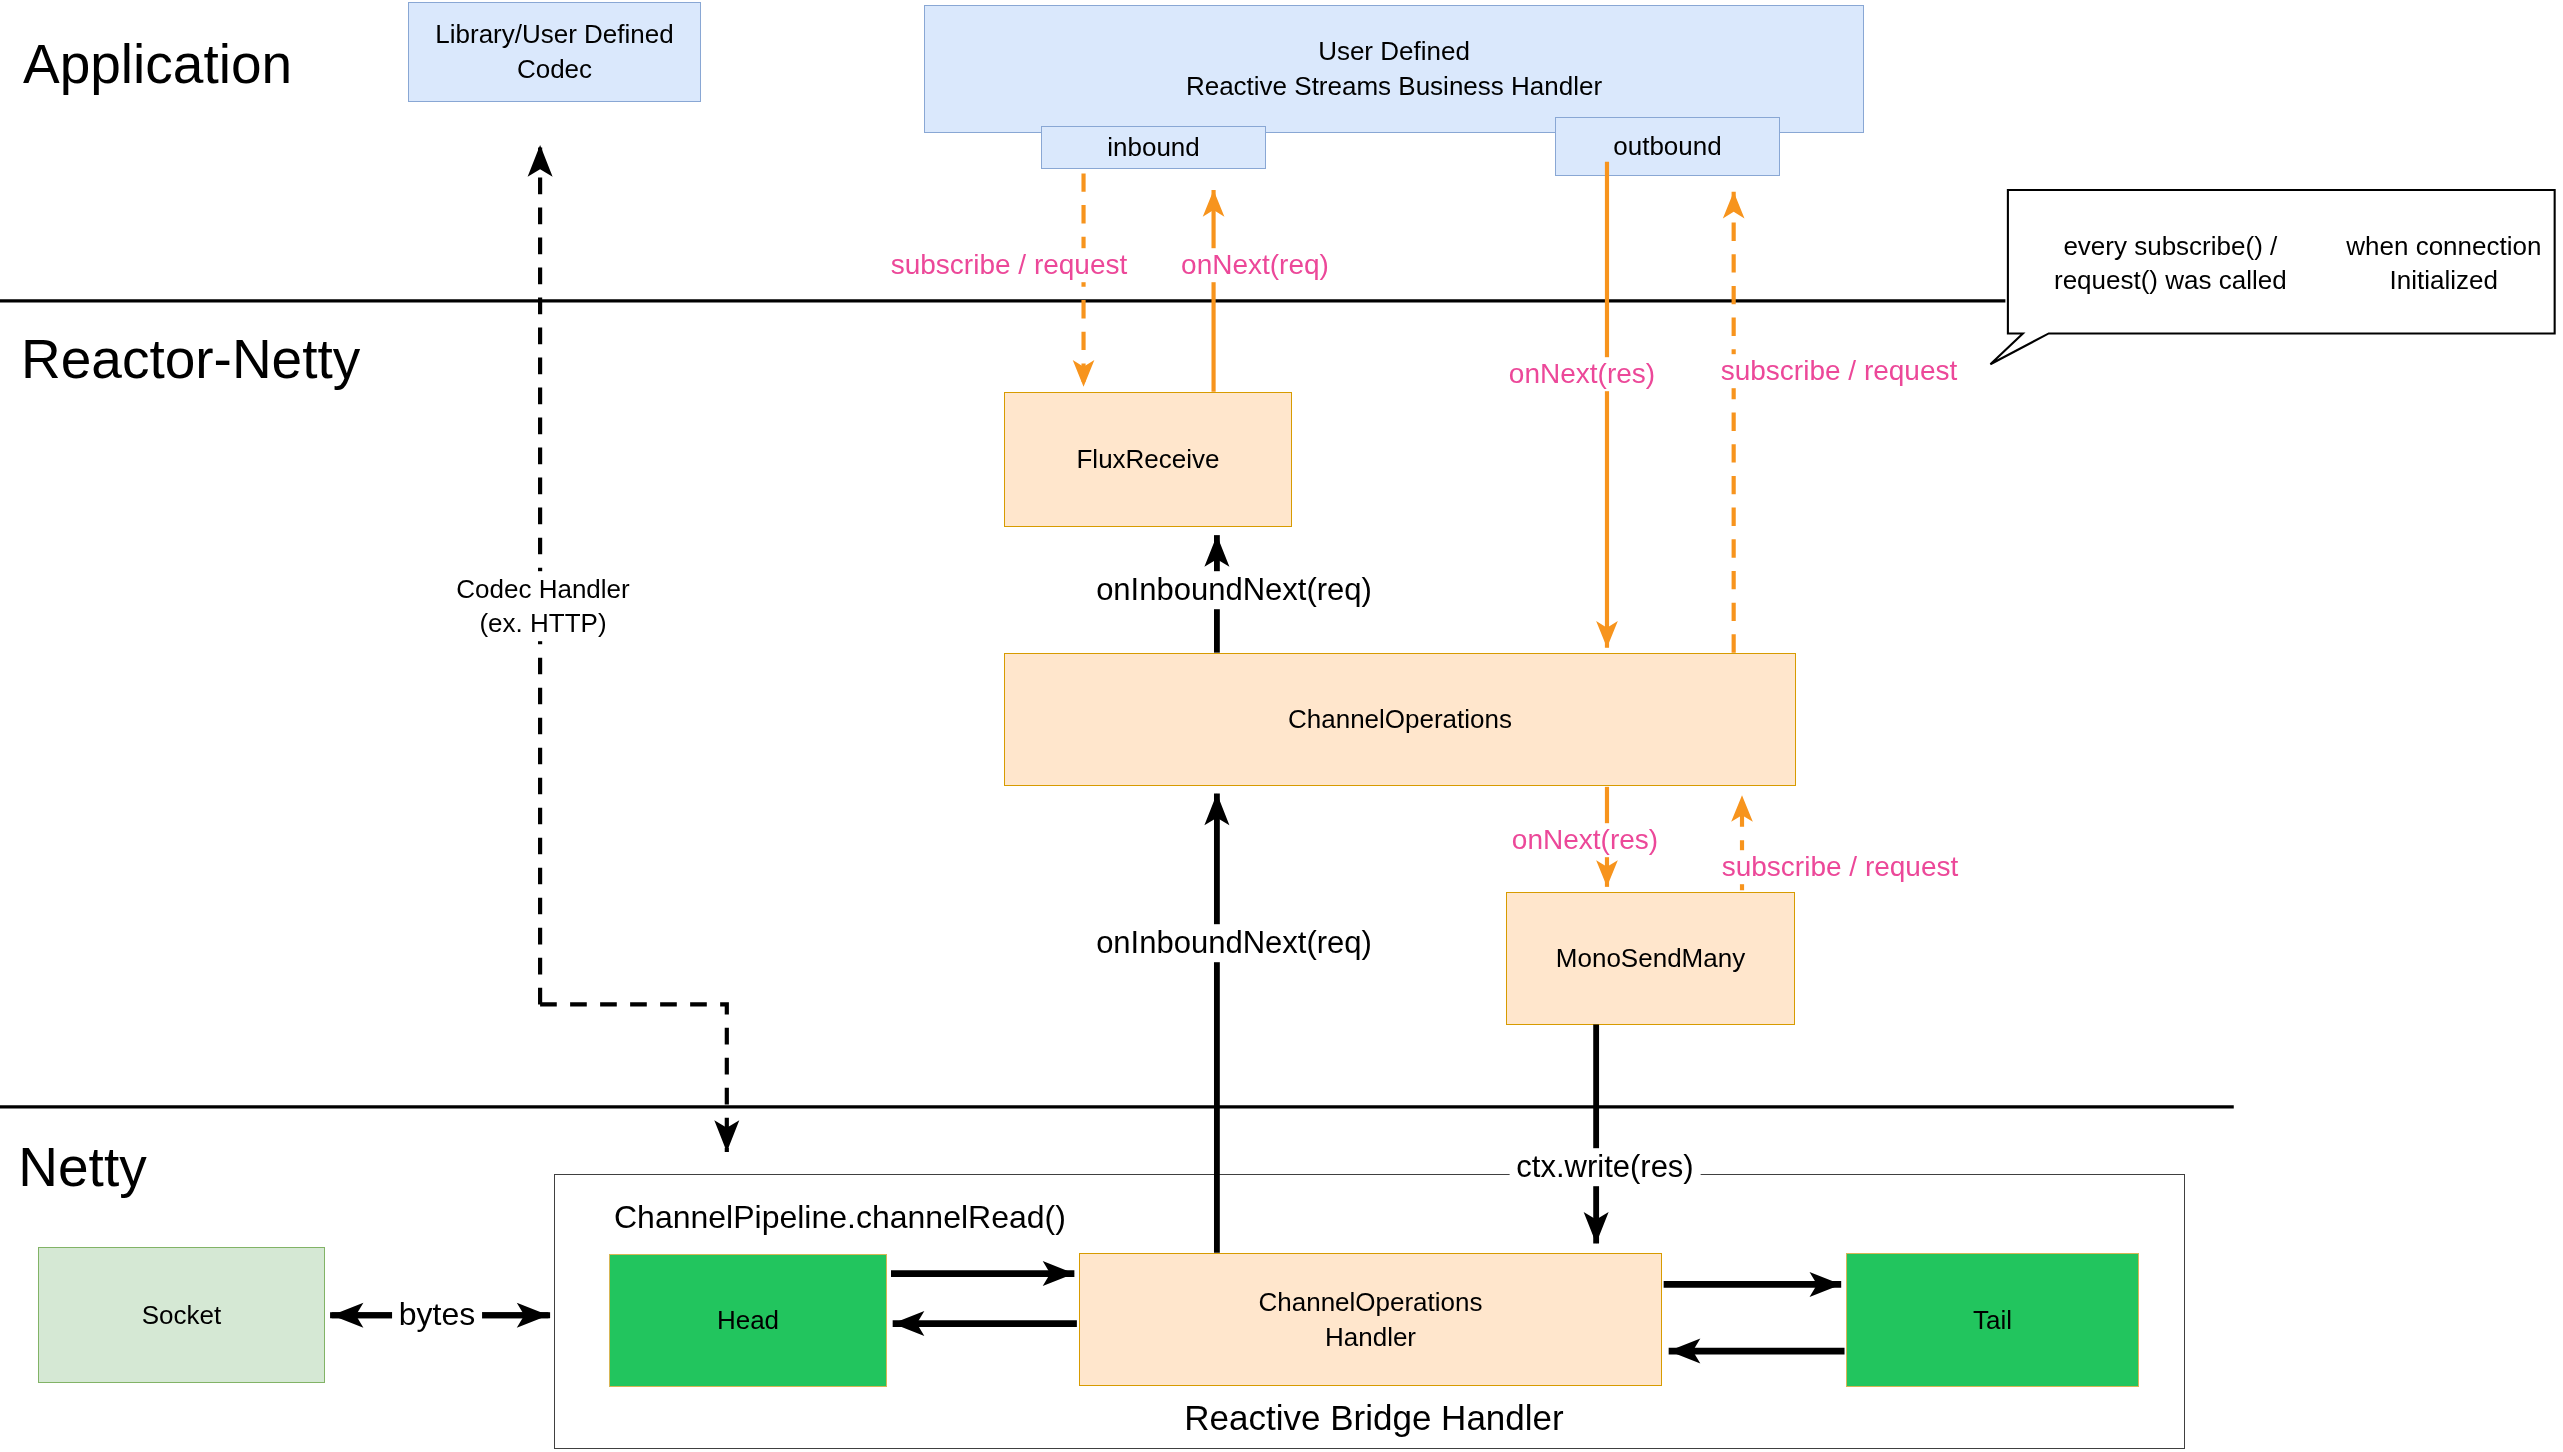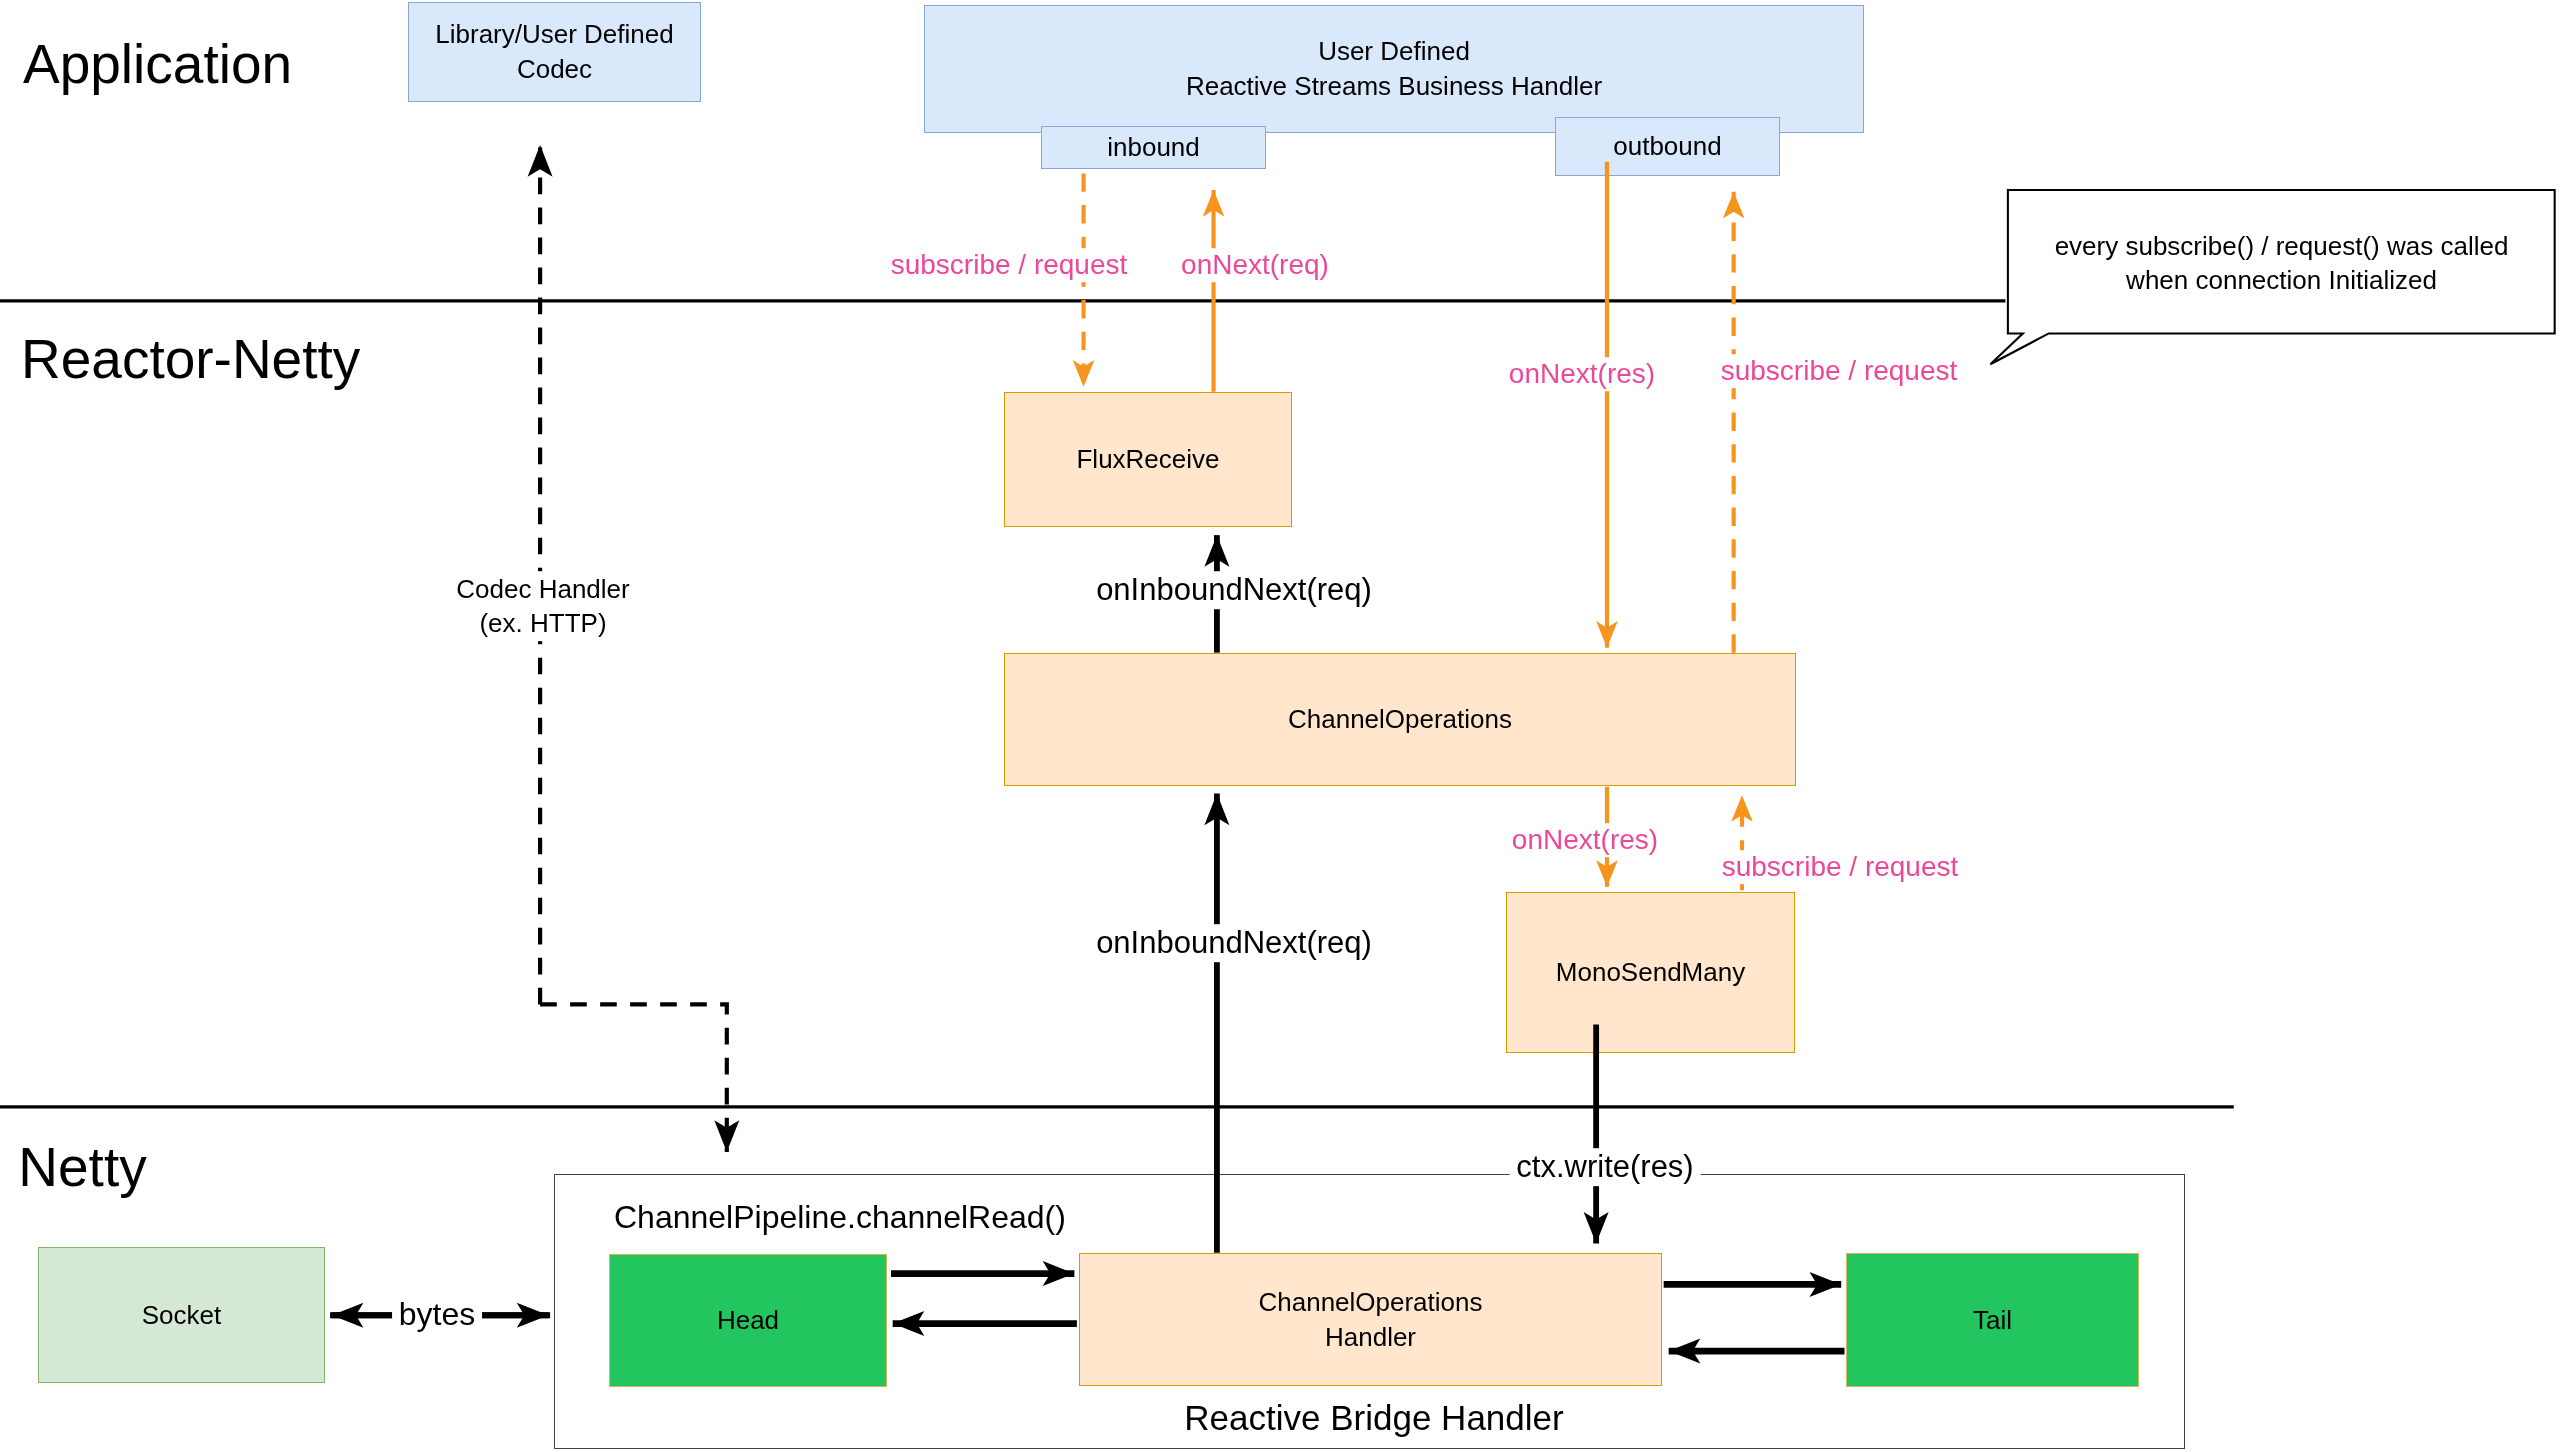--- a/index.html
+++ b/index.html
@@ -14,21 +14,21 @@
   .yellow{background:#22c55e;border:1.7px solid #d6b656;}
   .green {background:#d5e8d4;border:1.7px solid #82b366;}
   .outer {background:#ffffff;border:1.7px solid #404040;}
   svg.overlay{position:absolute;left:0;top:0;}
   .flabel{position:absolute;transform:translate(-50%,-50%);white-space:nowrap;
           background:#ffffff;padding:0.8px 6.7px;font-size:28px;}
   .ol{color:#ec4899;}
   .bl{font-size:31px;}
   .pipeline-label{position:absolute;font-size:32px;white-space:nowrap;}
   .bridge-label{position:absolute;transform:translate(-50%,-50%);font-size:35px;white-space:nowrap;}
-  .callout-text{position:absolute;display:flex;flex-direction:column;align-items:center;
+  .callout-text{position:absolute;display:flex;flex-direction:row;align-items:center;
                 justify-content:center;text-align:center;font-size:26px;line-height:34px;}
 </style>
 </head>
 <body>
 
 <div id="canvas">
 
   <div class="section" style="left:23px;top:32px;">Application</div>
   <div class="section" style="left:21px;top:327px;">Reactor-Netty</div>
   <div class="section" style="left:18.3px;top:1135px;">Netty</div>
@@ -52,21 +52,21 @@
   </div>
 
   <div class="box orange" style="left:1004px;top:392px;width:288px;height:135px;">
     <span>FluxReceive</span>
   </div>
 
   <div class="box orange" style="left:1004px;top:653px;width:792px;height:133px;">
     <span>ChannelOperations</span>
   </div>
 
-  <div class="box orange" style="left:1506px;top:892px;width:289px;height:161px;">
+  <div class="box orange" style="left:1506px;top:892px;width:289px;height:133px;">
     <span>MonoSendMany</span>
   </div>
 
   <div class="box outer" style="left:554px;top:1174px;width:1631px;height:275px;"></div>
   <div class="pipeline-label" style="left:614px;top:1199px;">ChannelPipeline.channelRead()</div>
   <div class="bridge-label" style="left:1374px;top:1418px;">Reactive Bridge Handler</div>
 
   <div class="box green" style="left:38px;top:1247px;width:287px;height:136px;">
     <span>Socket</span>
   </div>

